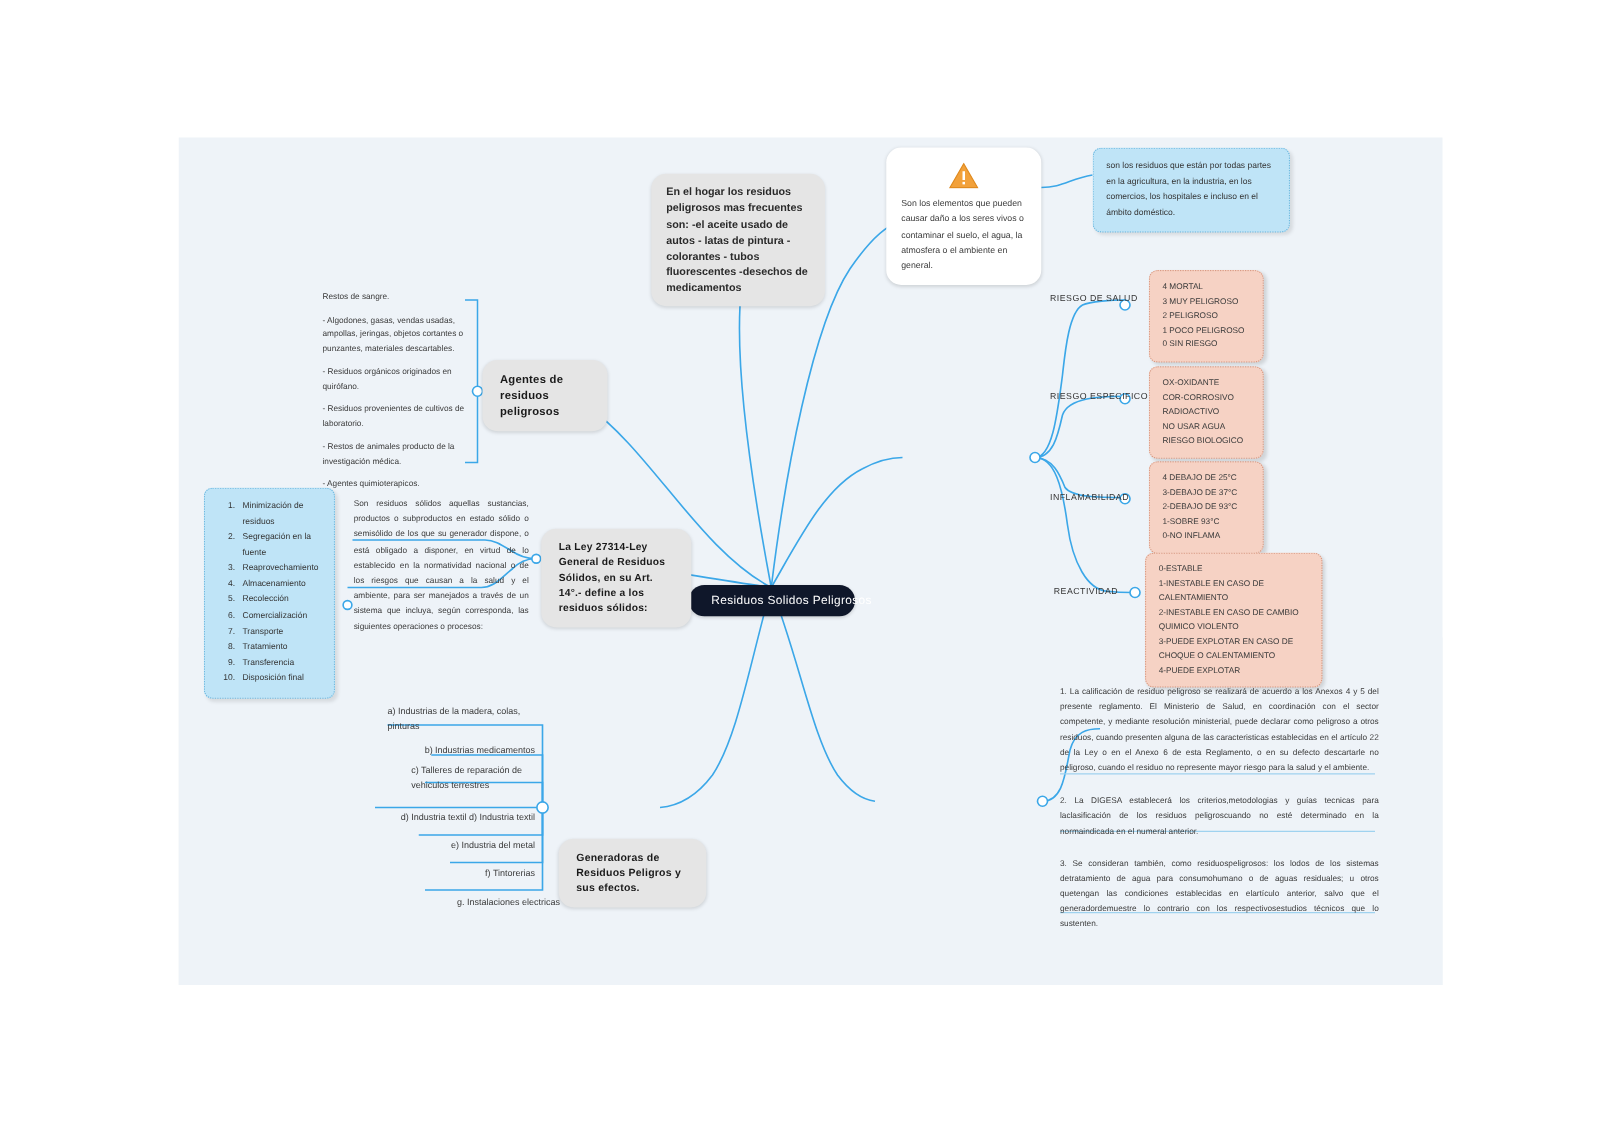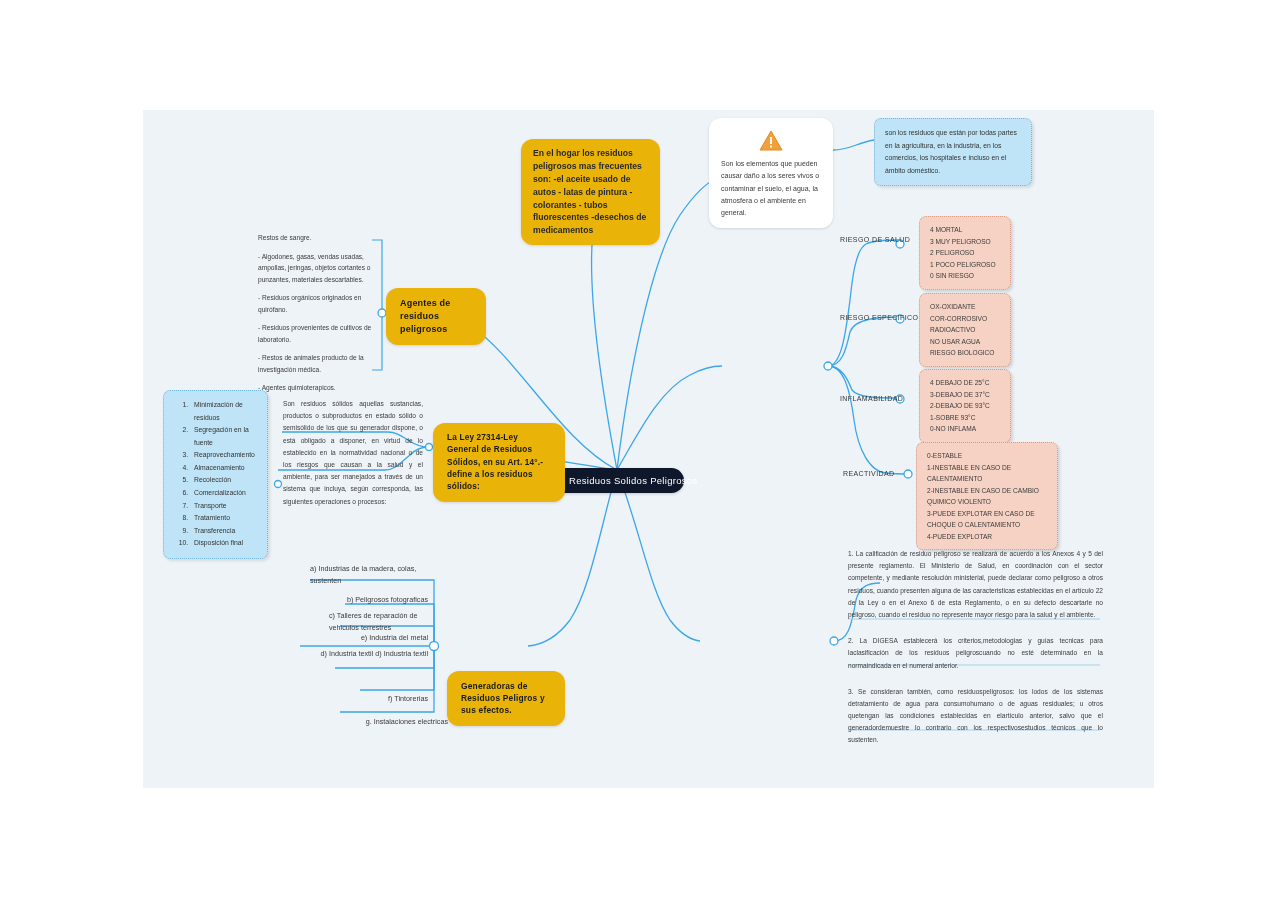--- a/index.html
+++ b/index.html
@@ -50,21 +50,21 @@
     border-radius: 18px;
     padding: 7px 18px;
     font-size: 9.5px;
     letter-spacing: .3px;
     text-align: center;
     box-shadow: 0 1px 3px rgba(0,0,0,.18);
     white-space: nowrap;
   }
   
   .bubble {
-    background: #eab308;
+    background: #e5e5e5;
     border-radius: 12px;
     padding: 8px 12px;
     font-size: 8.4px;
     line-height: 1.45;
     color: #2a2a2a;
     box-shadow: 0 1px 3px rgba(0,0,0,.13);
   }
   .bubble.bold {
     font-weight: bold;
     font-size: 8.6px;
@@ -254,21 +254,21 @@
     <div style="height:7px"></div>
     <div>- Residuos orgánicos originados en quirófano.</div>
     <div style="height:7px"></div>
     <div>- Residuos provenientes de cultivos de laboratorio.</div>
     <div style="height:7px"></div>
     <div>- Restos de animales producto de la investigación médica.</div>
     <div style="height:7px"></div>
     <div>- Agentes quimioterapicos.</div>
   </div>
 
-  <div class="node bubble topic" style="left:433px; top:423px; width:132px; font-size:8.2px; line-height:1.5;">La Ley 27314-Ley General de Residuos Sólidos, en su Art. 14°.- define a los residuos sólidos:</div>
+  <div class="node bubble topic" style="left:433px; top:423px; width:120px; font-size:8.2px; line-height:1.5;">La Ley 27314-Ley General de Residuos Sólidos, en su Art. 14°.- define a los residuos sólidos:</div>
 
   <div class="node plain just" style="left:283px; top:398px; width:140px;">Son residuos sólidos aquellas sustancias, productos o subproductos en estado sólido o semisólido de los que su generador dispone, o está obligado a disponer, en virtud de lo establecido en la normatividad nacional o de los riesgos que causan a la salud y el ambiente, para ser manejados a través de un sistema que incluya, según corresponda, las siguientes operaciones o procesos:</div>
 
   <div class="node bluebox" style="left:163px; top:390px; width:105px;">
     <ol>
       <li>Minimización de residuos</li>
       <li>Segregación en la fuente</li>
       <li>Reaprovechamiento</li>
       <li>Almacenamiento</li>
       <li>Recolección</li>
@@ -312,25 +312,25 @@
   <div class="node pinkbox wrap" style="left:916px; top:442px; width:142px;">
     <div>0-ESTABLE</div>
     <div>1-INESTABLE EN CASO DE CALENTAMIENTO</div>
     <div>2-INESTABLE EN CASO DE CAMBIO QUIMICO VIOLENTO</div>
     <div>3-PUEDE EXPLOTAR EN CASO DE CHOQUE O CALENTAMIENTO</div>
     <div>4-PUEDE EXPLOTAR</div>
   </div>
 
   <div class="node bubble topic" style="left:447px; top:631px; width:118px; font-size:8.4px;margin-top:40px;">Generadoras de Residuos Peligros y sus efectos.</div>
 
-  <div class="node gitem" style="left:310px; top:563px; width:120px;">a) Industrias de la madera, colas, sustenten</div>
-  <div class="node gitem r" style="left:320px; top:594px; width:108px;">b) Peligrosos fotograficas</div>
+  <div class="node gitem" style="left:310px; top:563px; width:120px;">a) Industrias de la madera, colas, pinturas</div>
+  <div class="node gitem r" style="left:320px; top:594px; width:108px;">b) Industrias medicamentos</div>
   <div class="node gitem" style="left:329px; top:610px; width:114px;">c) Talleres de reparación de vehiculos terrestres</div>
   <div class="node gitem r" style="left:297px; top:648px; width:131px;">d) Industria textil d) Industria textil</div>
-  <div class="node gitem r" style="left:320px; top:632px; width:108px;">e) Industria del metal</div>
+  <div class="node gitem r" style="left:320px; top:670px; width:108px;">e) Industria del metal</div>
   <div class="node gitem r" style="left:330px; top:693px; width:98px;">f) Tintorerias</div>
   <div class="node gitem r" style="left:340px; top:716px; width:108px;text-align:right;">g. Instalaciones electricas</div>
 
 
   <div class="node plain just" style="left:848px; top:548px; width:255px;">
     <div>1. La calificación de residuo peligroso se realizará de acuerdo a los Anexos 4 y 5 del presente reglamento. El Ministerio de Salud, en coordinación con el sector competente, y mediante resolución ministerial, puede declarar como peligroso a otros residuos, cuando presenten alguna de las caracteristicas establecidas en el artículo 22 de la Ley o en el Anexo 6 de esta Reglamento, o en su defecto descartarle no peligroso, cuando el residuo no represente mayor riesgo para la salud y el ambiente.</div>
     <div style="height:14px"></div>
     <div>2. La DIGESA establecerá los criterios,metodologias y guías tecnicas para laclasificación de los residuos peligroscuando no esté determinado en la normaindicada en el numeral anterior.</div>
     <div style="height:14px"></div>
     <div>3. Se consideran también, como residuospeligrosos: los lodos de los sistemas detratamiento de agua para consumohumano o de aguas residuales; u otros quetengan las condiciones establecidas en elartículo anterior, salvo que el generadordemuestre lo contrario con los respectivosestudios técnicos que lo sustenten.</div>

